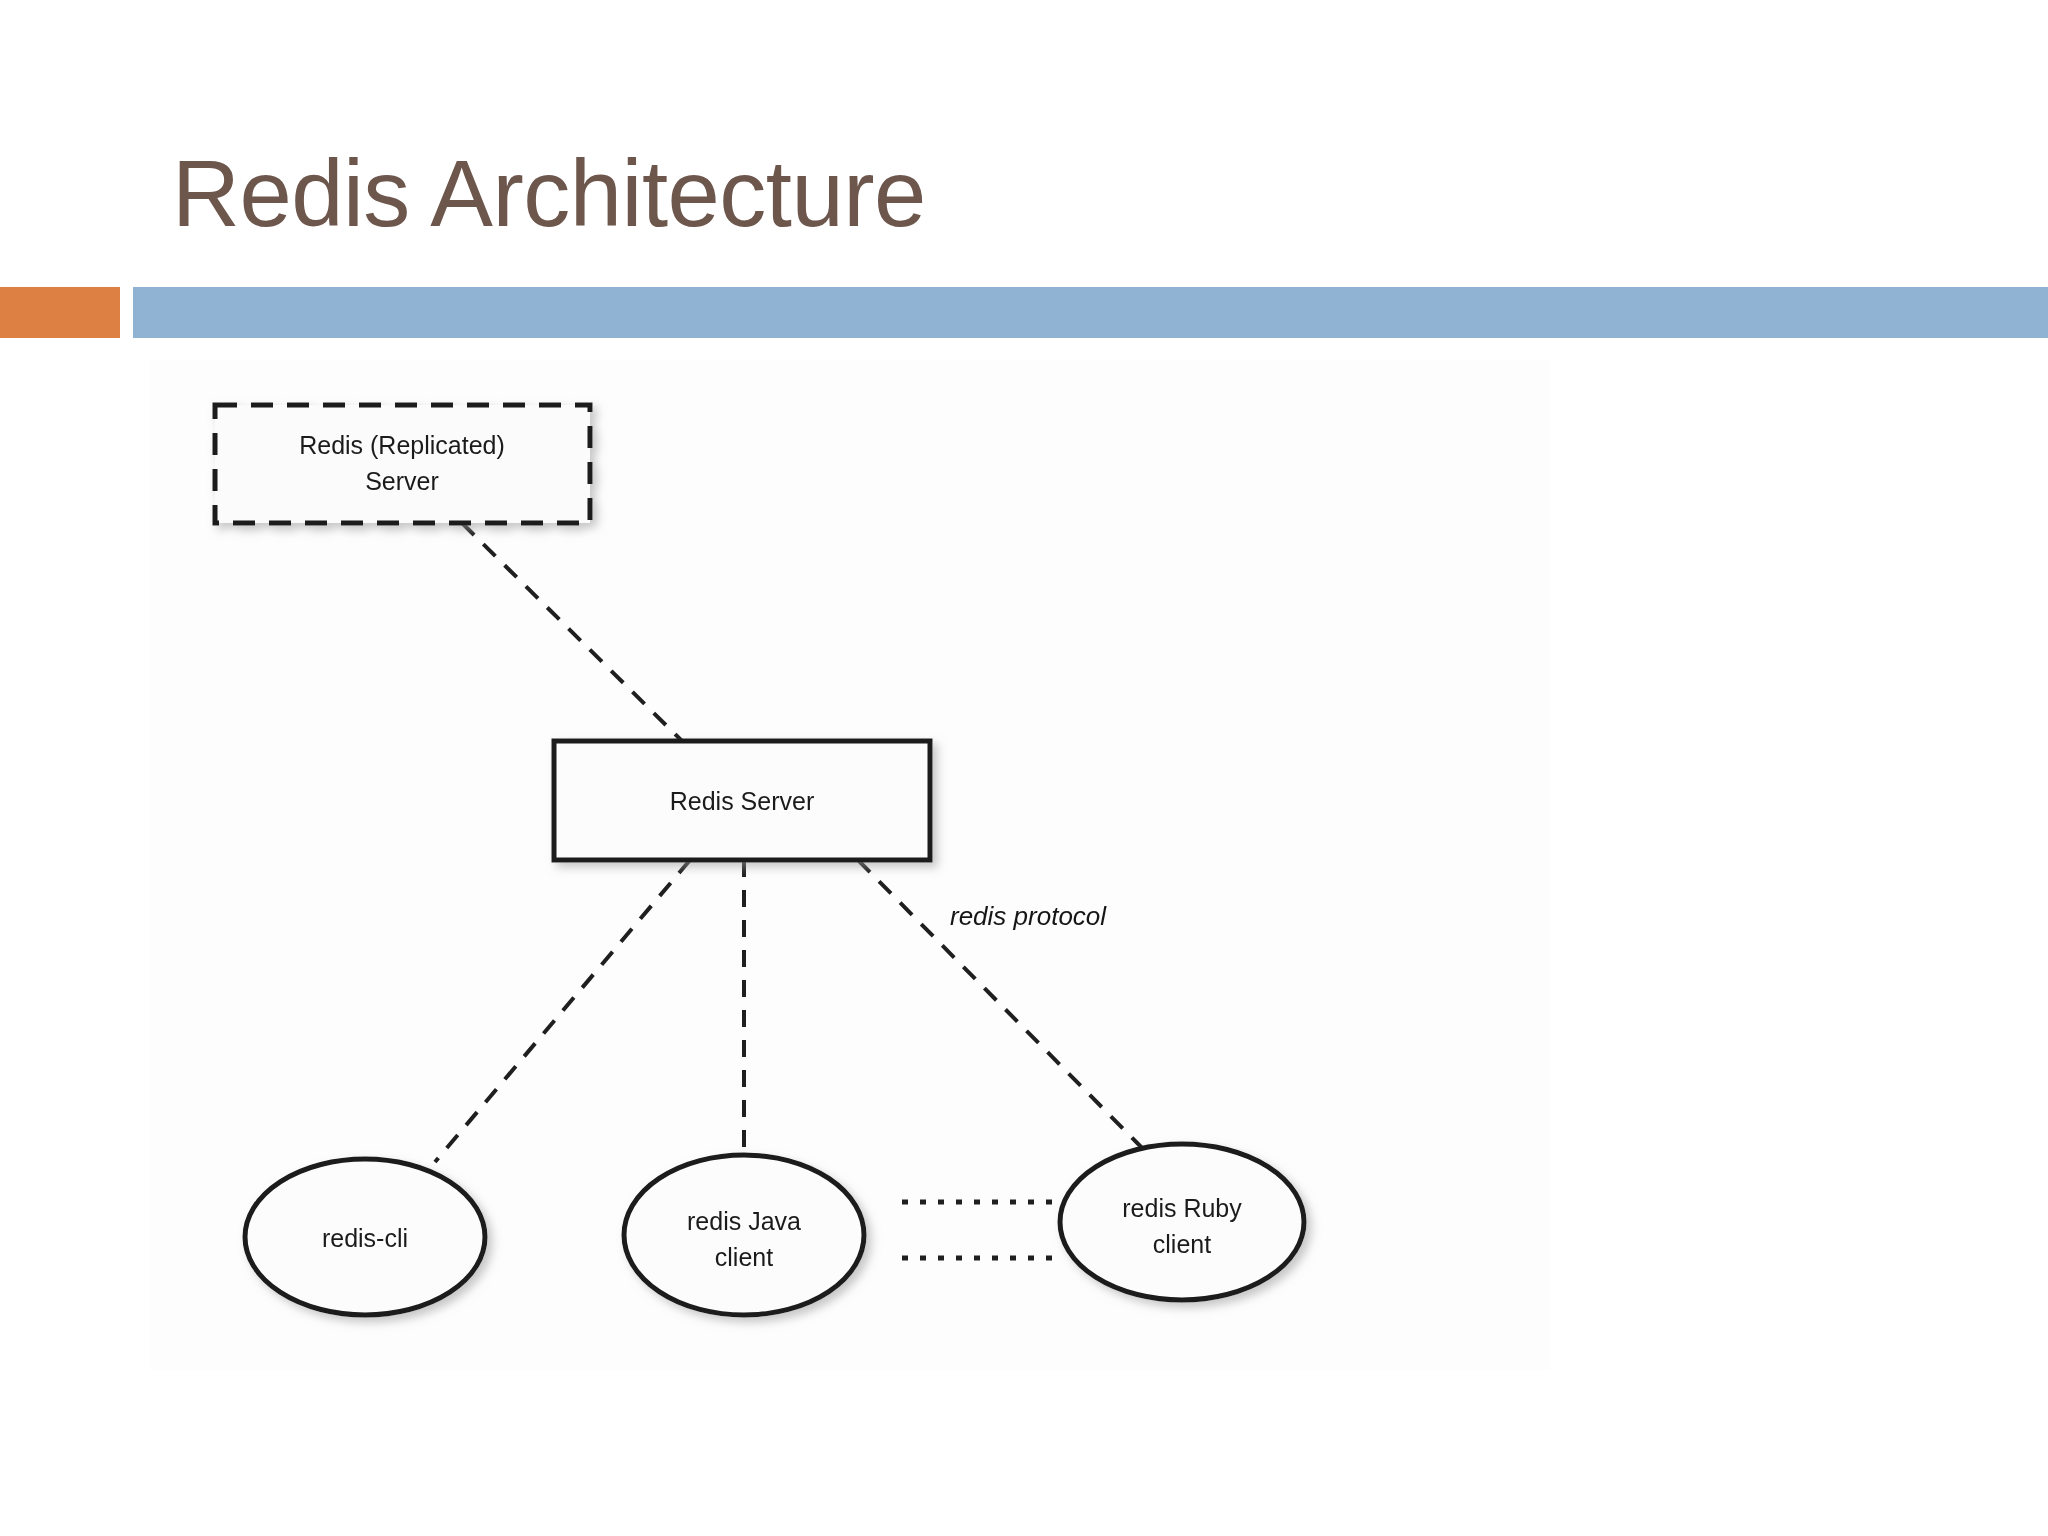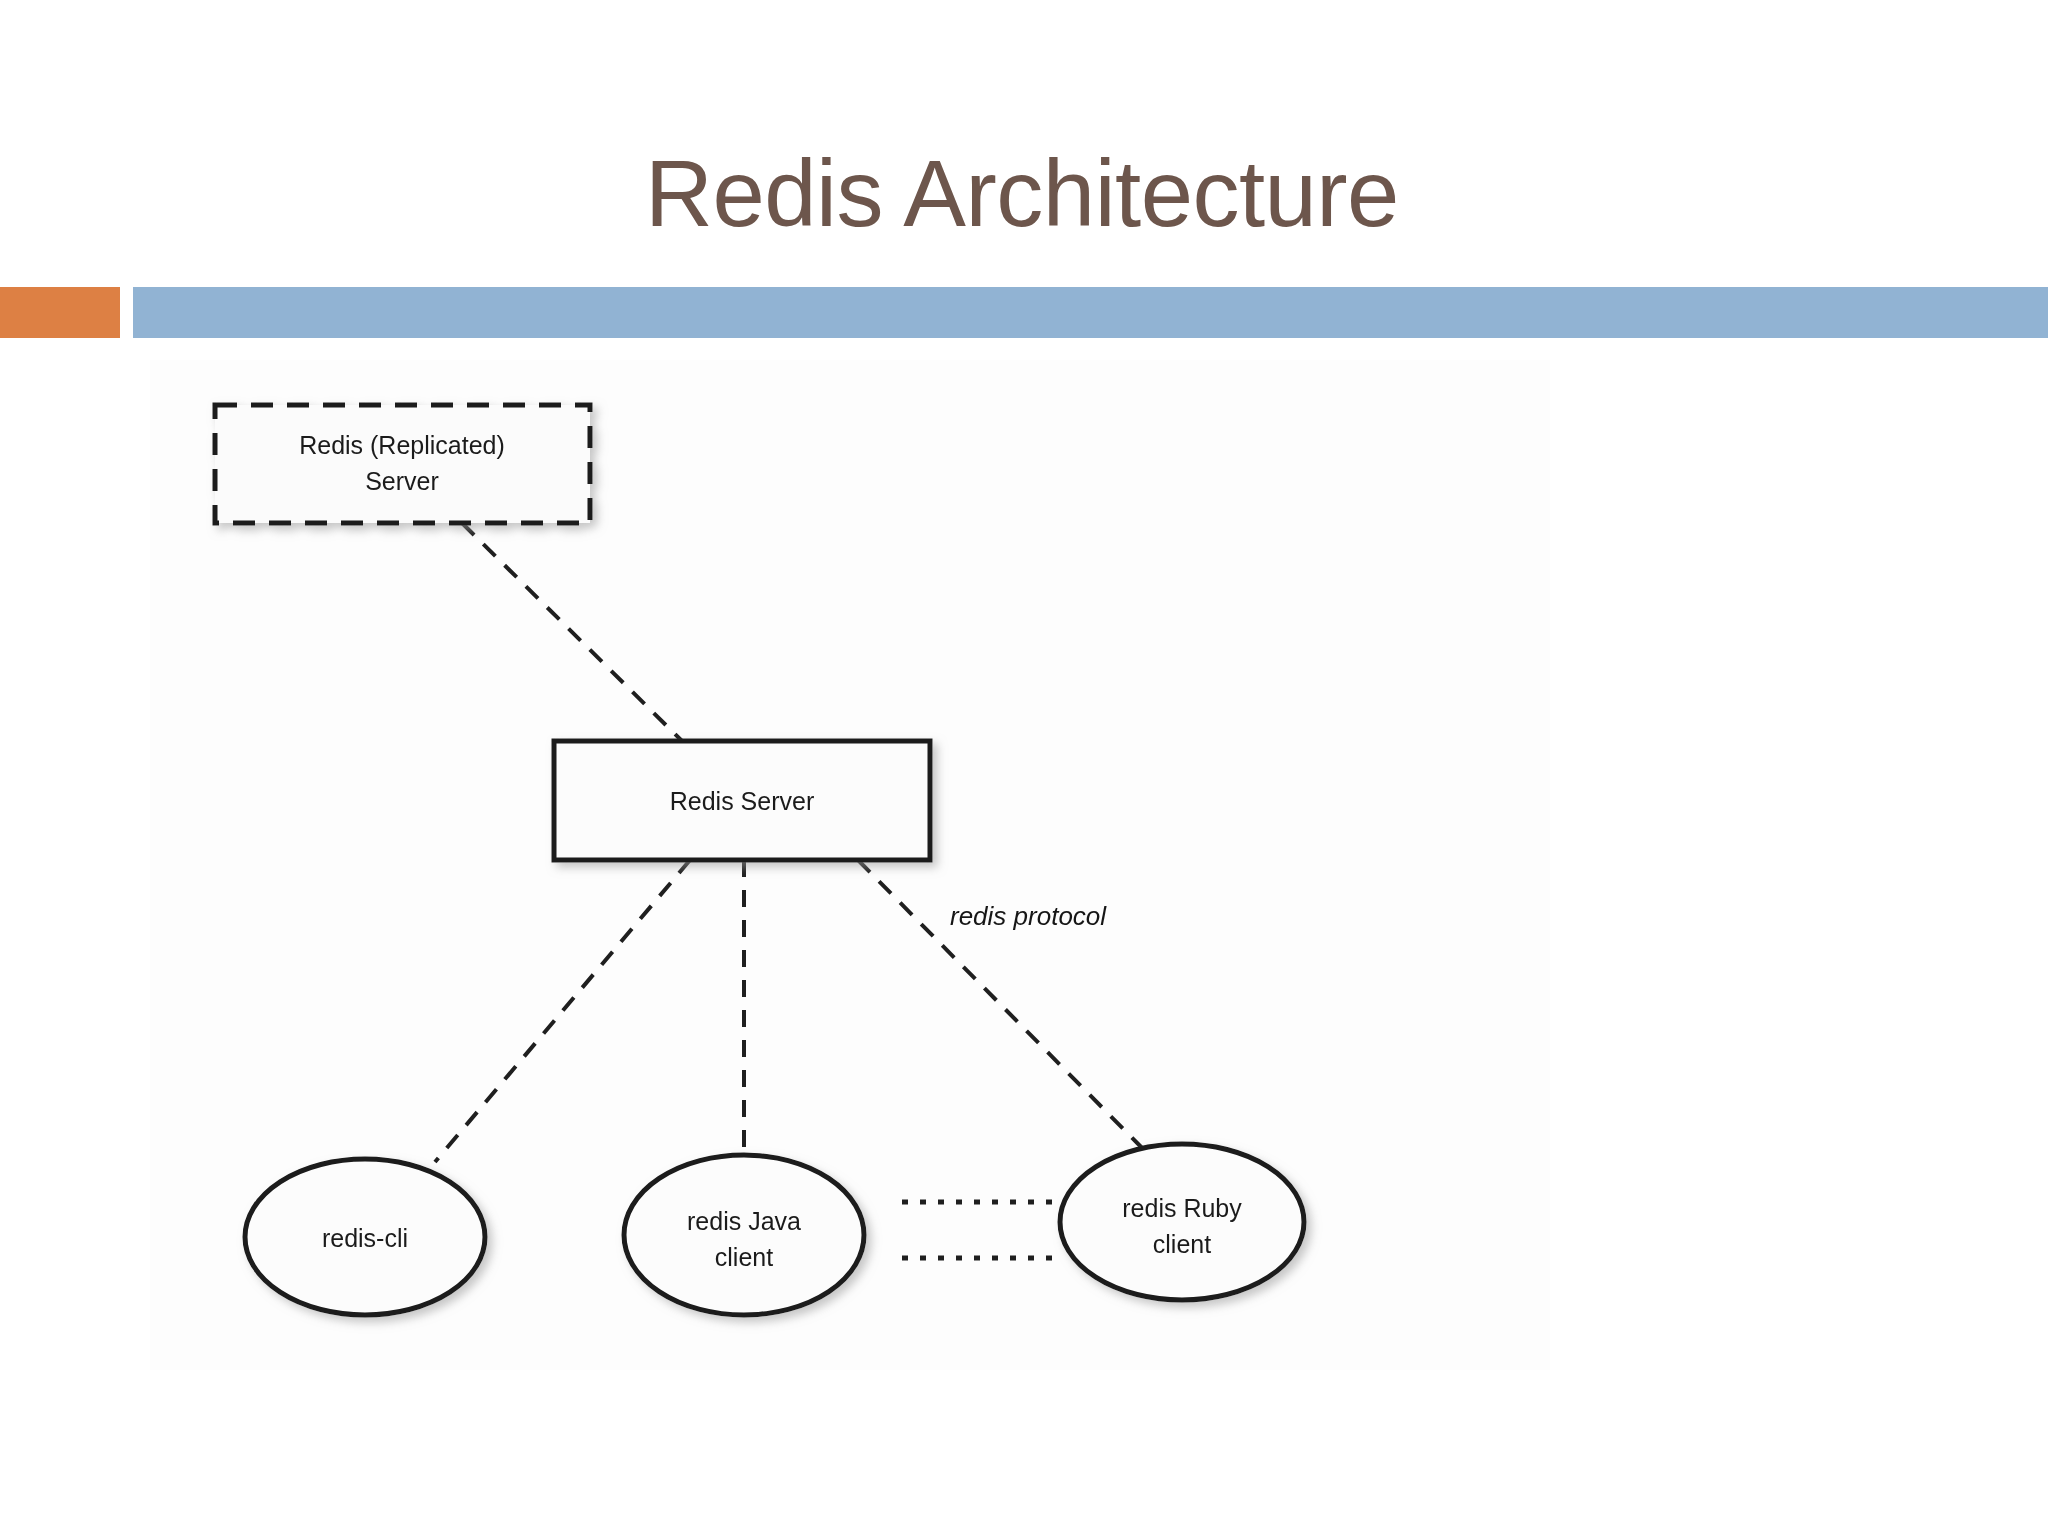--- a/index.html
+++ b/index.html
@@ -27,21 +27,20 @@
     position: absolute;
     left: 172px;
     top: 78px;
     width: 1700px;
     font-size: 94px;
     line-height: 1.12;
     font-weight: 400;
     letter-spacing: -0.5px;
     color: #6d564c;
     white-space: nowrap;
-    text-align: center;
   }
 
   
   .bar-accent {
     position: absolute;
     left: 0;
     top: 287px;
     width: 120px;
     height: 51px;
     background: #dd8044;

